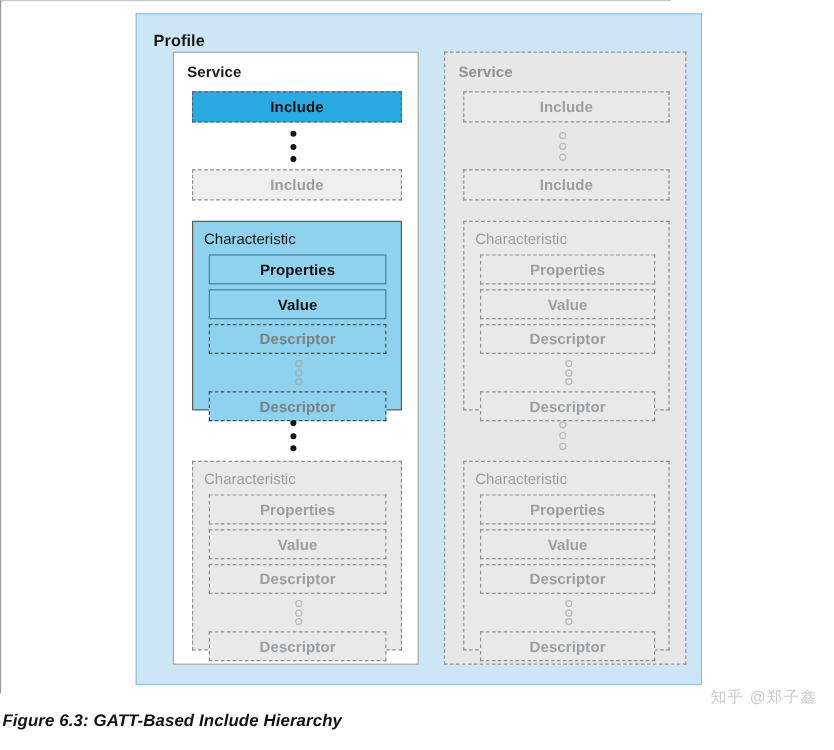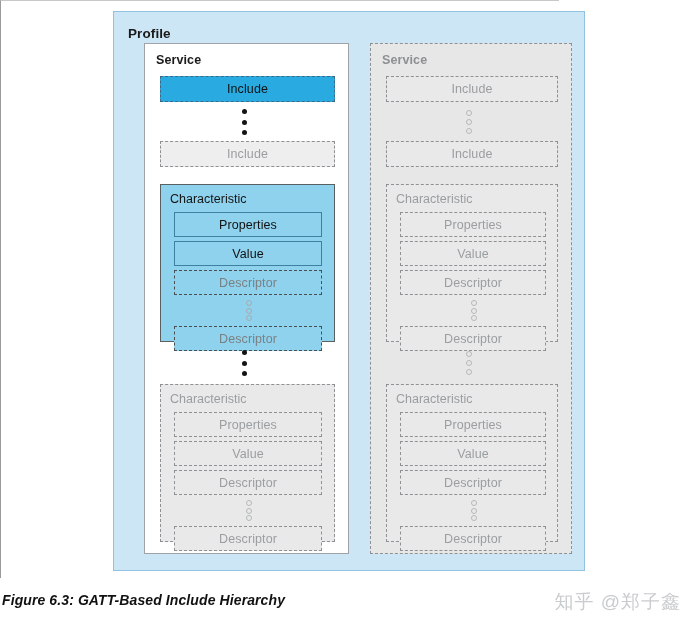--- a/index.html
+++ b/index.html
@@ -85,20 +85,21 @@
 
   
   .box {
     position: absolute;
     box-sizing: border-box;
     display: flex;
     align-items: center;
     justify-content: center;
     font-size: 12.5px;
     letter-spacing: .1px;
+    font-weight: bold;
   }
 
   
   .box.hl {
     background: #29abe2;
     border: 1.5px dashed #3a6a86;
     color: #111111;
   }
 
   
@@ -203,22 +204,22 @@
     top: 592px;
     font-size: 14px;
     font-style: italic;
     font-weight: bold;
     color: #111111;
     letter-spacing: .1px;
   }
   #watermark {
     position: absolute;
     right: 14px;
-    top: 589px;
-    font-size: 19px;
+    top: 572px;
+    font-size: 13px;
     color: #c9ccce;
     letter-spacing: 1px;
     white-space: nowrap;
     margin-left: 20px;
   }
 </style>
 </head>
 <body>
 
 <div id="figure-area">

